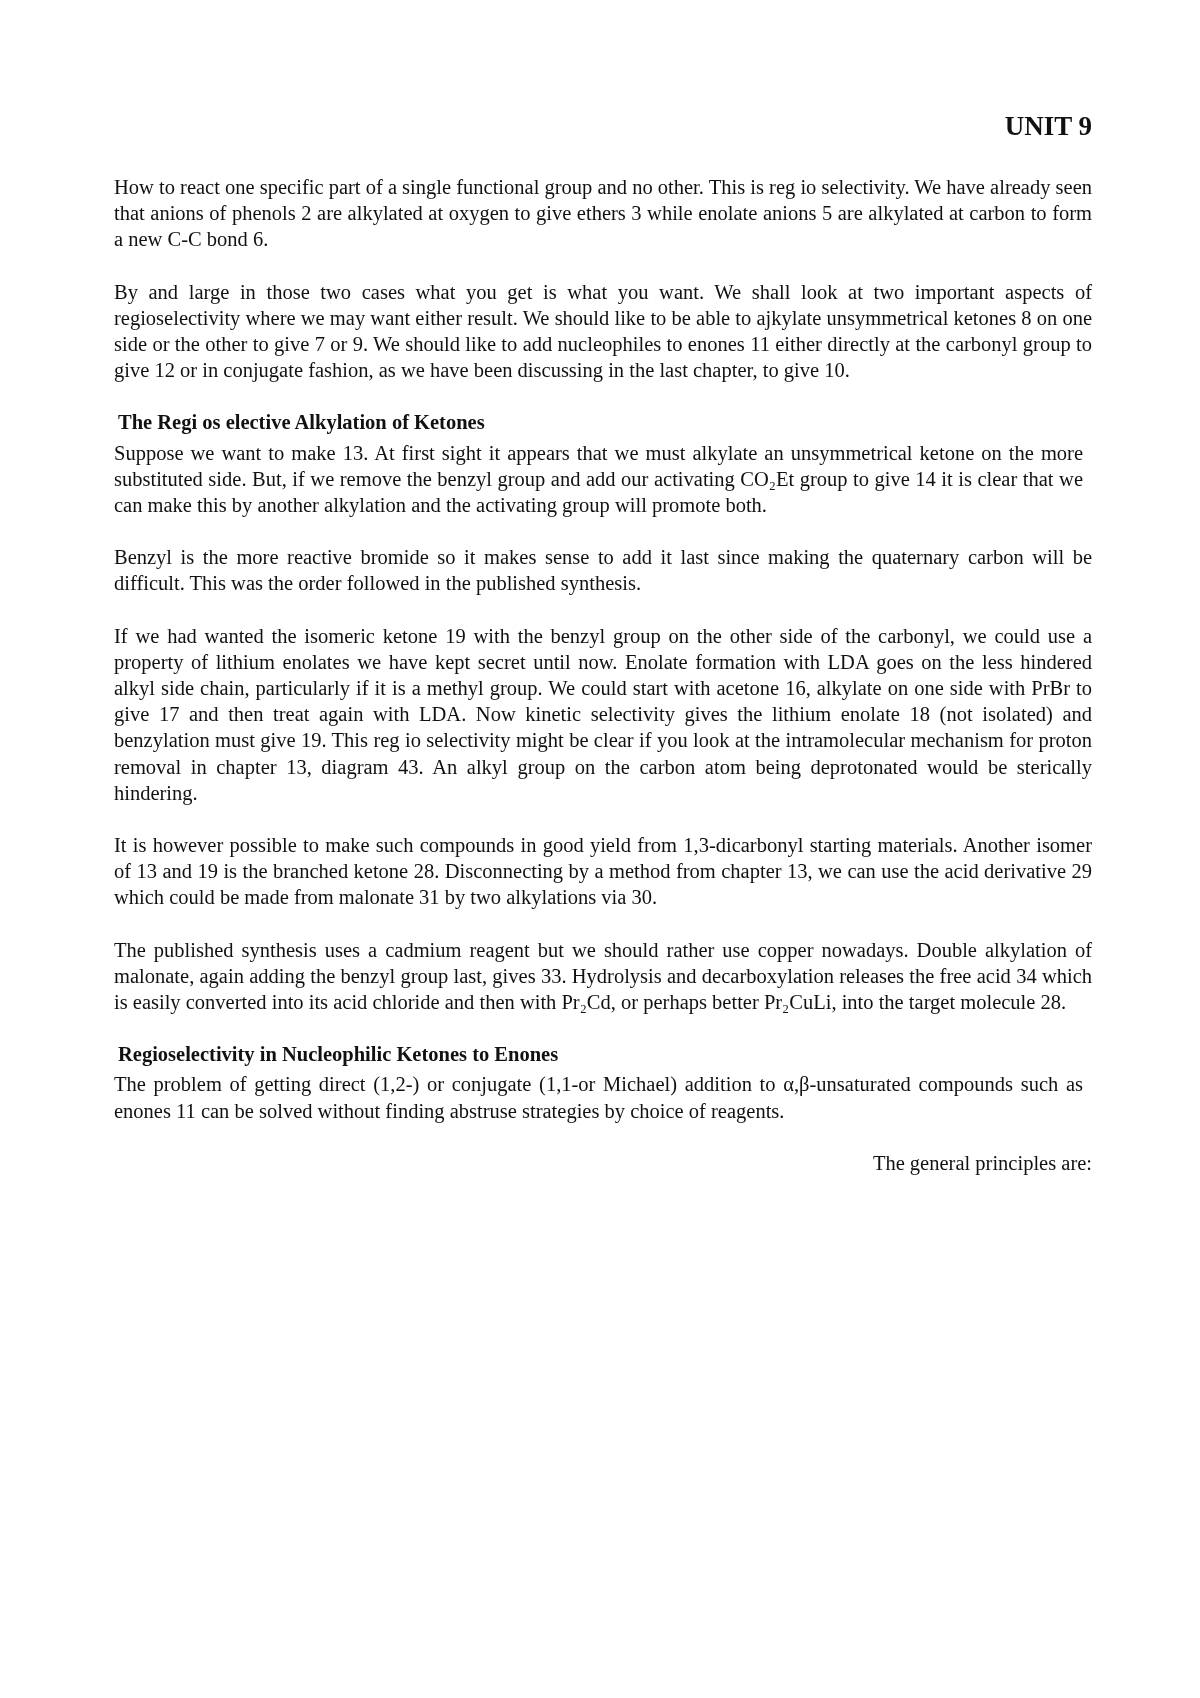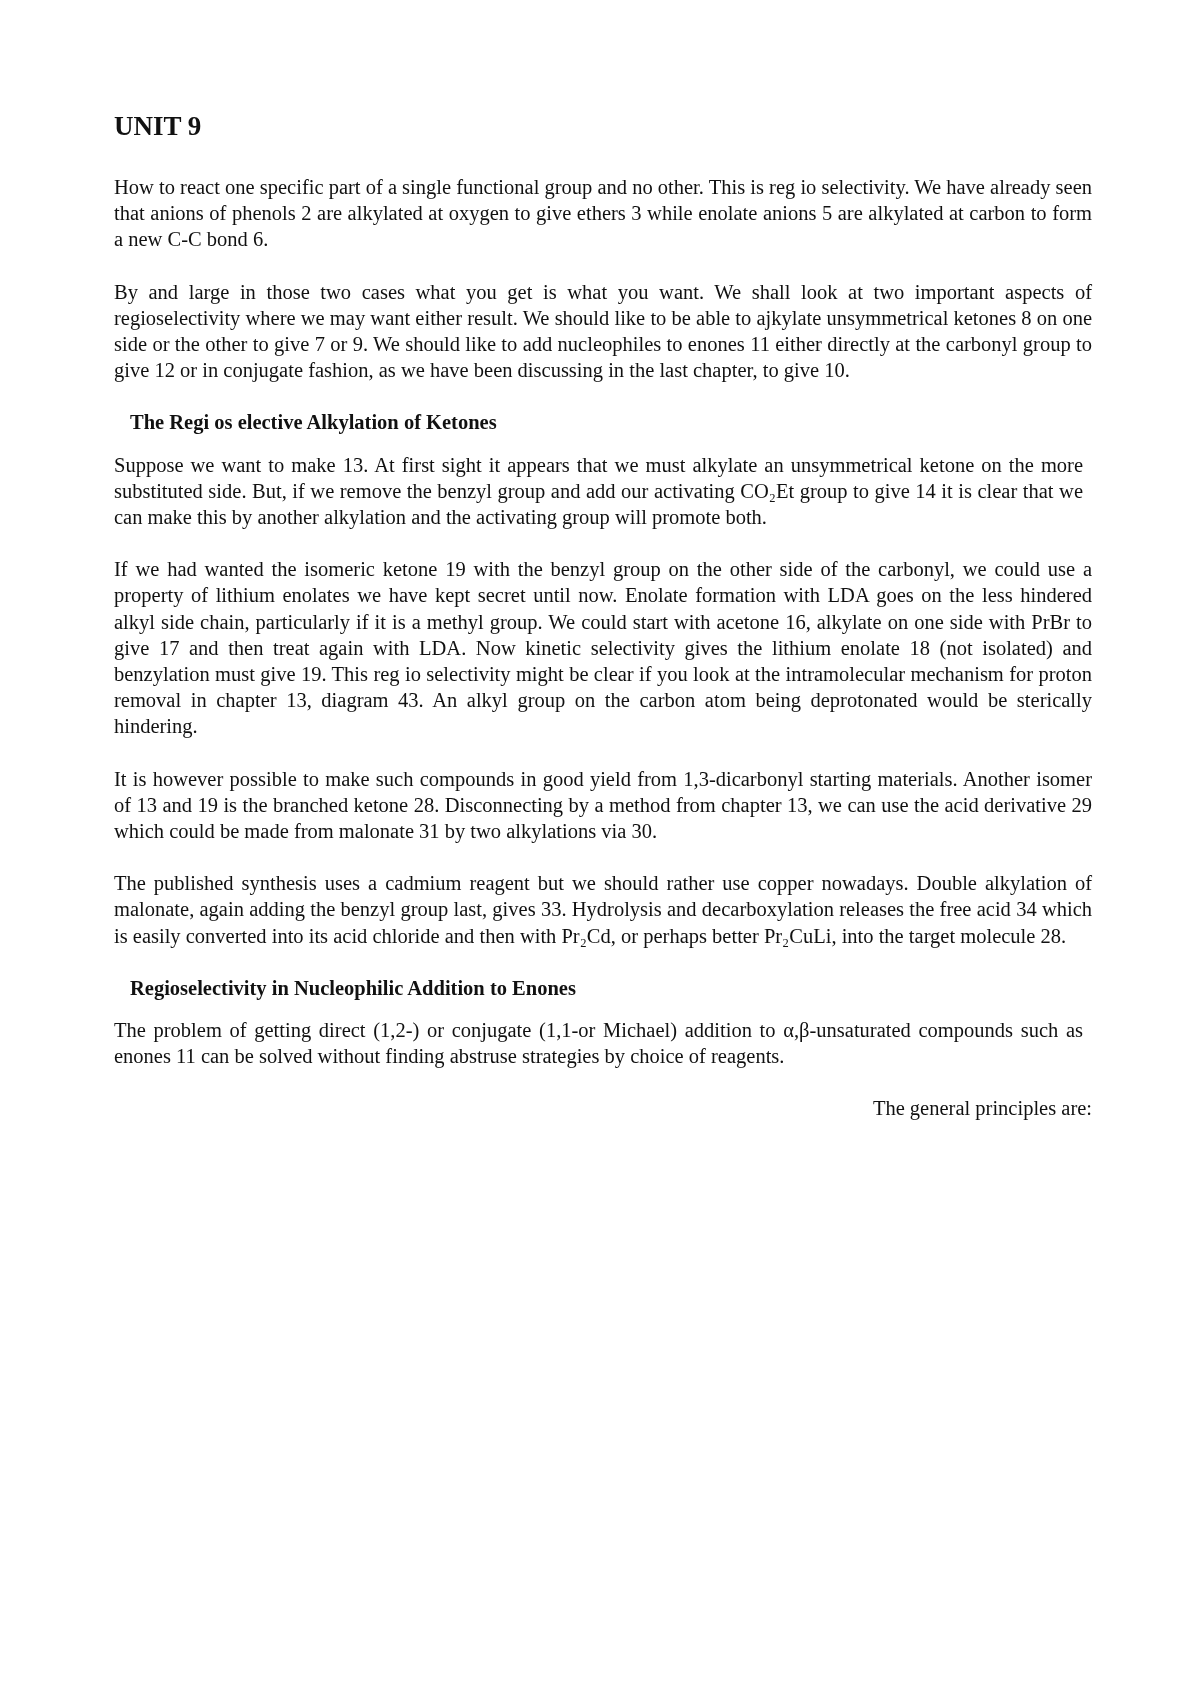--- a/index.html
+++ b/index.html
@@ -3,43 +3,44 @@
   <meta charset="utf-8">
   <style>
     html, body { margin: 0; padding: 0; background: #ffffff; }
     body { width: 1200px; height: 1698px; position: relative; overflow: hidden; }
     .page {
       position: absolute; left: 114px; top: 110px; width: 978px;
       font-family: "Liberation Serif", "DejaVu Serif", serif;
       font-size: 20.5px; line-height: 26.2px; color: #111111;
     }
     .title {
-      text-align: left; font-weight: bold; font-size: 27px;
+      text-align: right; font-weight: bold; font-size: 27px;
       margin: 0 0 32px 0; line-height: 32px;
     }
     .para { margin: 4px 0 26px 0; text-align: justify; }
     .para.left { text-align: right; }
-    .heading { font-weight: bold; margin: 16px; }
+    .heading { font-weight: bold; margin: 4px; }
     .section-body { margin: 0 9px 26px 0; text-align: justify; }
   </style>
 </head>
 <body>
 
 <div class="page">
   <h1 class="title">UNIT 9</h1>
 
   <p class="para">How to react one specific part of a single functional group and no other. This is reg io selectivity. We have already seen that anions of phenols 2 are alkylated at oxygen to give ethers 3 while enolate anions 5 are alkylated at carbon to form a new C-C bond 6.</p>
   <p class="para">By and large in those two cases what you get is what you want. We shall look at two important aspects of regioselectivity where we may want either result. We should like to be able to ajkylate unsymmetrical ketones 8 on one side or the other to give 7 or 9. We should like to add nucleophiles to enones 11 either directly at the carbonyl group to give 12 or in conjugate fashion, as we have been discussing in the last chapter, to give 10.</p>
 
   <div>
     <p class="heading">The Regi os elective Alkylation of Ketones</p>
     <p class="section-body">Suppose we want to make 13. At first sight it appears that we must alkylate an unsymmetrical ketone on the more substituted side. But, if we remove the benzyl group and add our activating CO₂Et group to give 14 it is clear that we can make this by another alkylation and the activating group will promote both.</p>
+    <p class="para">Benzyl is the more reactive bromide so it makes sense to add it last since making the quaternary carbon will be difficult. This was the order followed in the published synthesis.</p>
     <p class="para">If we had wanted the isomeric ketone 19 with the benzyl group on the other side of the carbonyl, we could use a property of lithium enolates we have kept secret until now. Enolate formation with LDA goes on the less hindered alkyl side chain, particularly if it is a methyl group. We could start with acetone 16, alkylate on one side with PrBr to give 17 and then treat again with LDA. Now kinetic selectivity gives the lithium enolate 18 (not isolated) and benzylation must give 19. This reg io selectivity might be clear if you look at the intramolecular mechanism for proton removal in chapter 13, diagram 43. An alkyl group on the carbon atom being deprotonated would be sterically hindering.</p>
     <p class="para">It is however possible to make such compounds in good yield from 1,3-dicarbonyl starting materials. Another isomer of 13 and 19 is the branched ketone 28. Disconnecting by a method from chapter 13, we can use the acid derivative 29 which could be made from malonate 31 by two alkylations via 30.</p>
     <p class="para">The published synthesis uses a cadmium reagent but we should rather use copper nowadays. Double alkylation of malonate, again adding the benzyl group last, gives 33. Hydrolysis and decarboxylation releases the free acid 34 which is easily converted into its acid chloride and then with Pr₂Cd, or perhaps better Pr₂CuLi, into the target molecule 28.</p>
   </div>
 
   <div>
-    <p class="heading">Regioselectivity in Nucleophilic Addition to Enones</p>
+    <p class="heading">Regioselectivity in Nucleophilic Ketones to Enones</p>
     <p class="section-body">The problem of getting direct (1,2-) or conjugate (1,1-or Michael) addition to α,β-unsaturated compounds such as enones 11 can be solved without finding abstruse strategies by choice of reagents.</p>
     <p class="para left">The general principles are:</p>
   </div>
 </div>
 
 </body></html>

